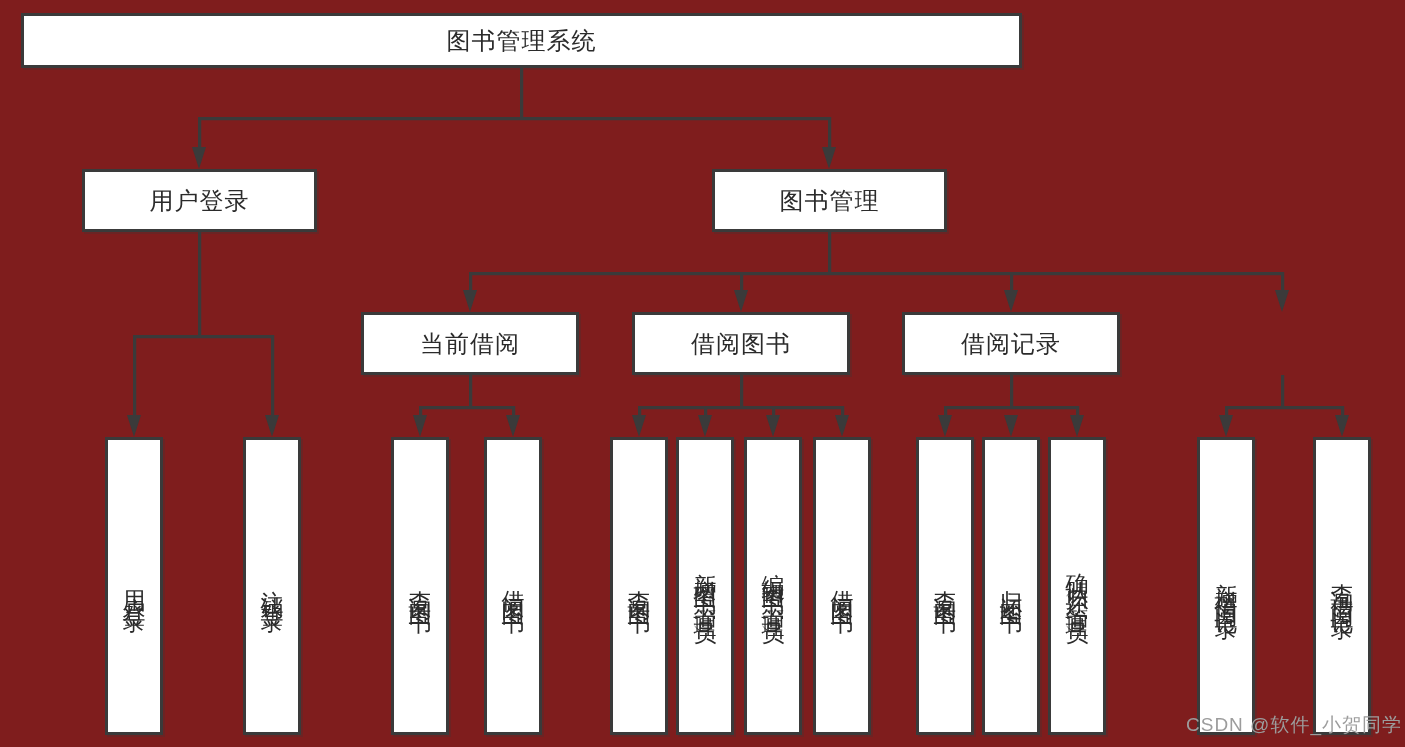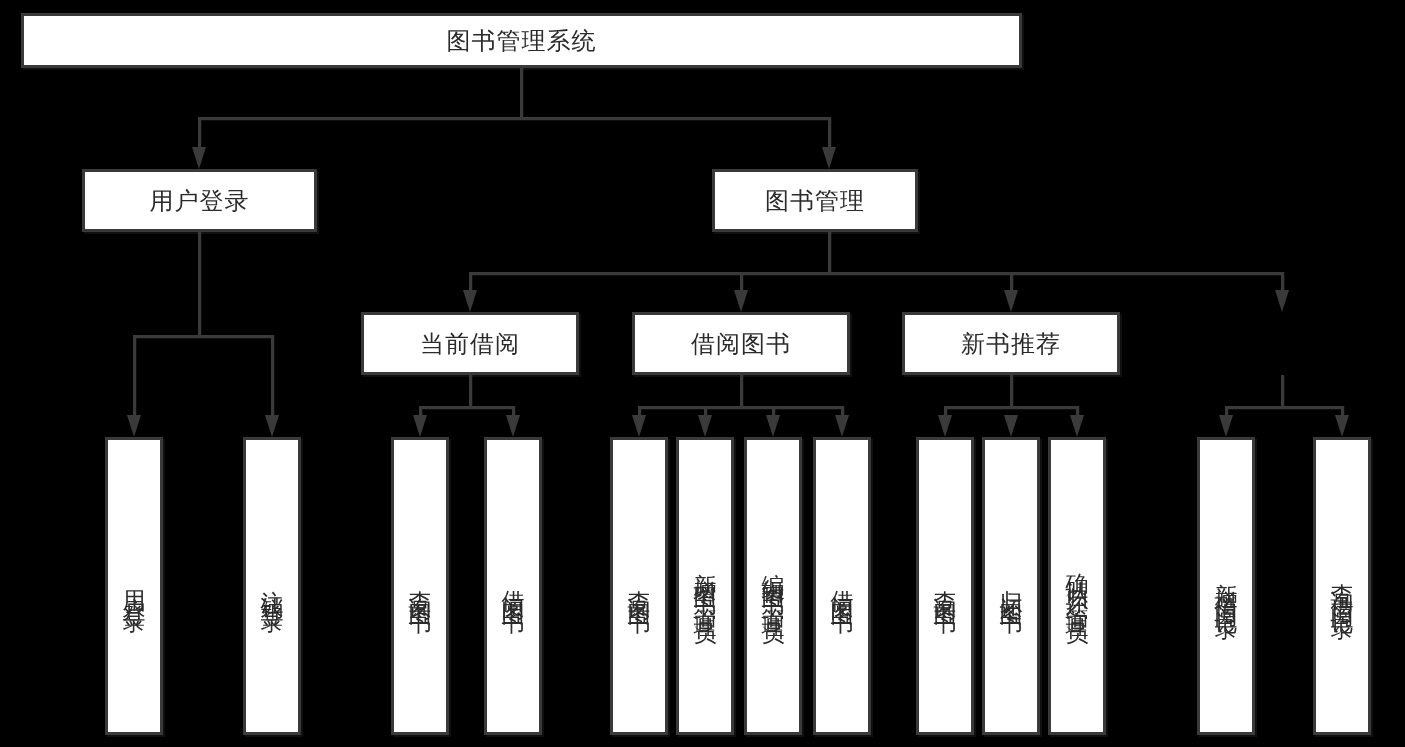--- a/index.html
+++ b/index.html
@@ -1,17 +1,17 @@
 <!DOCTYPE html>
 <html><head>
 <meta charset="utf-8">
 <style>
   html,body{margin:0;padding:0;background:#ffffff;}
   #canvas{
-    position:relative;width:1405px;height:747px;background:#000000;
+    position:relative;width:1405px;height:747px;background:#7f1d1d;
     font-family:"Liberation Sans","DejaVu Sans",sans-serif;overflow:hidden;
   }
   .node{
     position:absolute;background:#ffffff;border:3px solid #3a3a3a;
     box-shadow:2px 2px 0 rgba(58,58,58,0.28);
     display:flex;align-items:center;justify-content:center;
     color:#2b2b2b;box-sizing:border-box;
   }
   .node.h span{font-size:24px;letter-spacing:1px;white-space:nowrap;}
   .node.v span{
@@ -43,21 +43,21 @@
   <div class="vline" style="left:519.5px;top:68px;height:49px;"></div>
   <div class="hline" style="left:197.5px;top:117px;width:633px;"></div>
   <div class="vline" style="left:197.5px;top:117px;height:32px;"></div>
   <div class="vline" style="left:827.5px;top:117px;height:32px;"></div>
   <div class="arrow" style="left:192px;top:147px;"></div>
   <div class="arrow" style="left:822px;top:147px;"></div>
 
   <div class="node h" style="left:82px;top:169px;width:235px;height:63px;">
     <span>用户登录</span>
   </div>
-  <div class="node h" style="left:712px;top:169px;width:206px;height:63px;">
+  <div class="node h" style="left:712px;top:169px;width:235px;height:63px;">
     <span>图书管理</span>
   </div>
 
   <div class="vline" style="left:197.5px;top:232px;height:103px;"></div>
   <div class="hline" style="left:132.5px;top:335px;width:141px;"></div>
   <div class="vline" style="left:132.5px;top:335px;height:82px;"></div>
   <div class="vline" style="left:270.5px;top:335px;height:82px;"></div>
   <div class="arrow" style="left:127px;top:415px;"></div>
   <div class="arrow" style="left:265px;top:415px;"></div>
 
@@ -72,21 +72,21 @@
   <div class="arrow" style="left:1004px;top:290px;"></div>
   <div class="arrow" style="left:1275px;top:290px;"></div>
 
   <div class="node h" style="left:361px;top:312px;width:218px;height:63px;">
     <span>当前借阅</span>
   </div>
   <div class="node h" style="left:632px;top:312px;width:218px;height:63px;">
     <span>借阅图书</span>
   </div>
   <div class="node h" style="left:902px;top:312px;width:218px;height:63px;">
-    <span>新书推荐</span>
+    <span>借阅记录</span>
   </div>
 
   <div class="vline" style="left:468.5px;top:375px;height:31px;"></div>
   <div class="hline" style="left:418.5px;top:406px;width:96px;"></div>
   <div class="vline" style="left:418.5px;top:406px;height:12px;"></div>
   <div class="vline" style="left:511.5px;top:406px;height:12px;"></div>
   <div class="arrow" style="left:413px;top:415px;"></div>
   <div class="arrow" style="left:506px;top:415px;"></div>
 
   <div class="vline" style="left:739.5px;top:375px;height:31px;"></div>
@@ -152,14 +152,15 @@
     <span>确认归还（管理员）</span>
   </div>
 
   <div class="node v" style="left:1197px;top:437px;width:58px;height:298px;">
     <span>新增借阅记录</span>
   </div>
   <div class="node v" style="left:1313px;top:437px;width:58px;height:298px;">
     <span>查询借阅记录</span>
   </div>
 
+  <div class="watermark">CSDN @软件_小贺同学</div>
 
 </div>
 
 </body></html>

